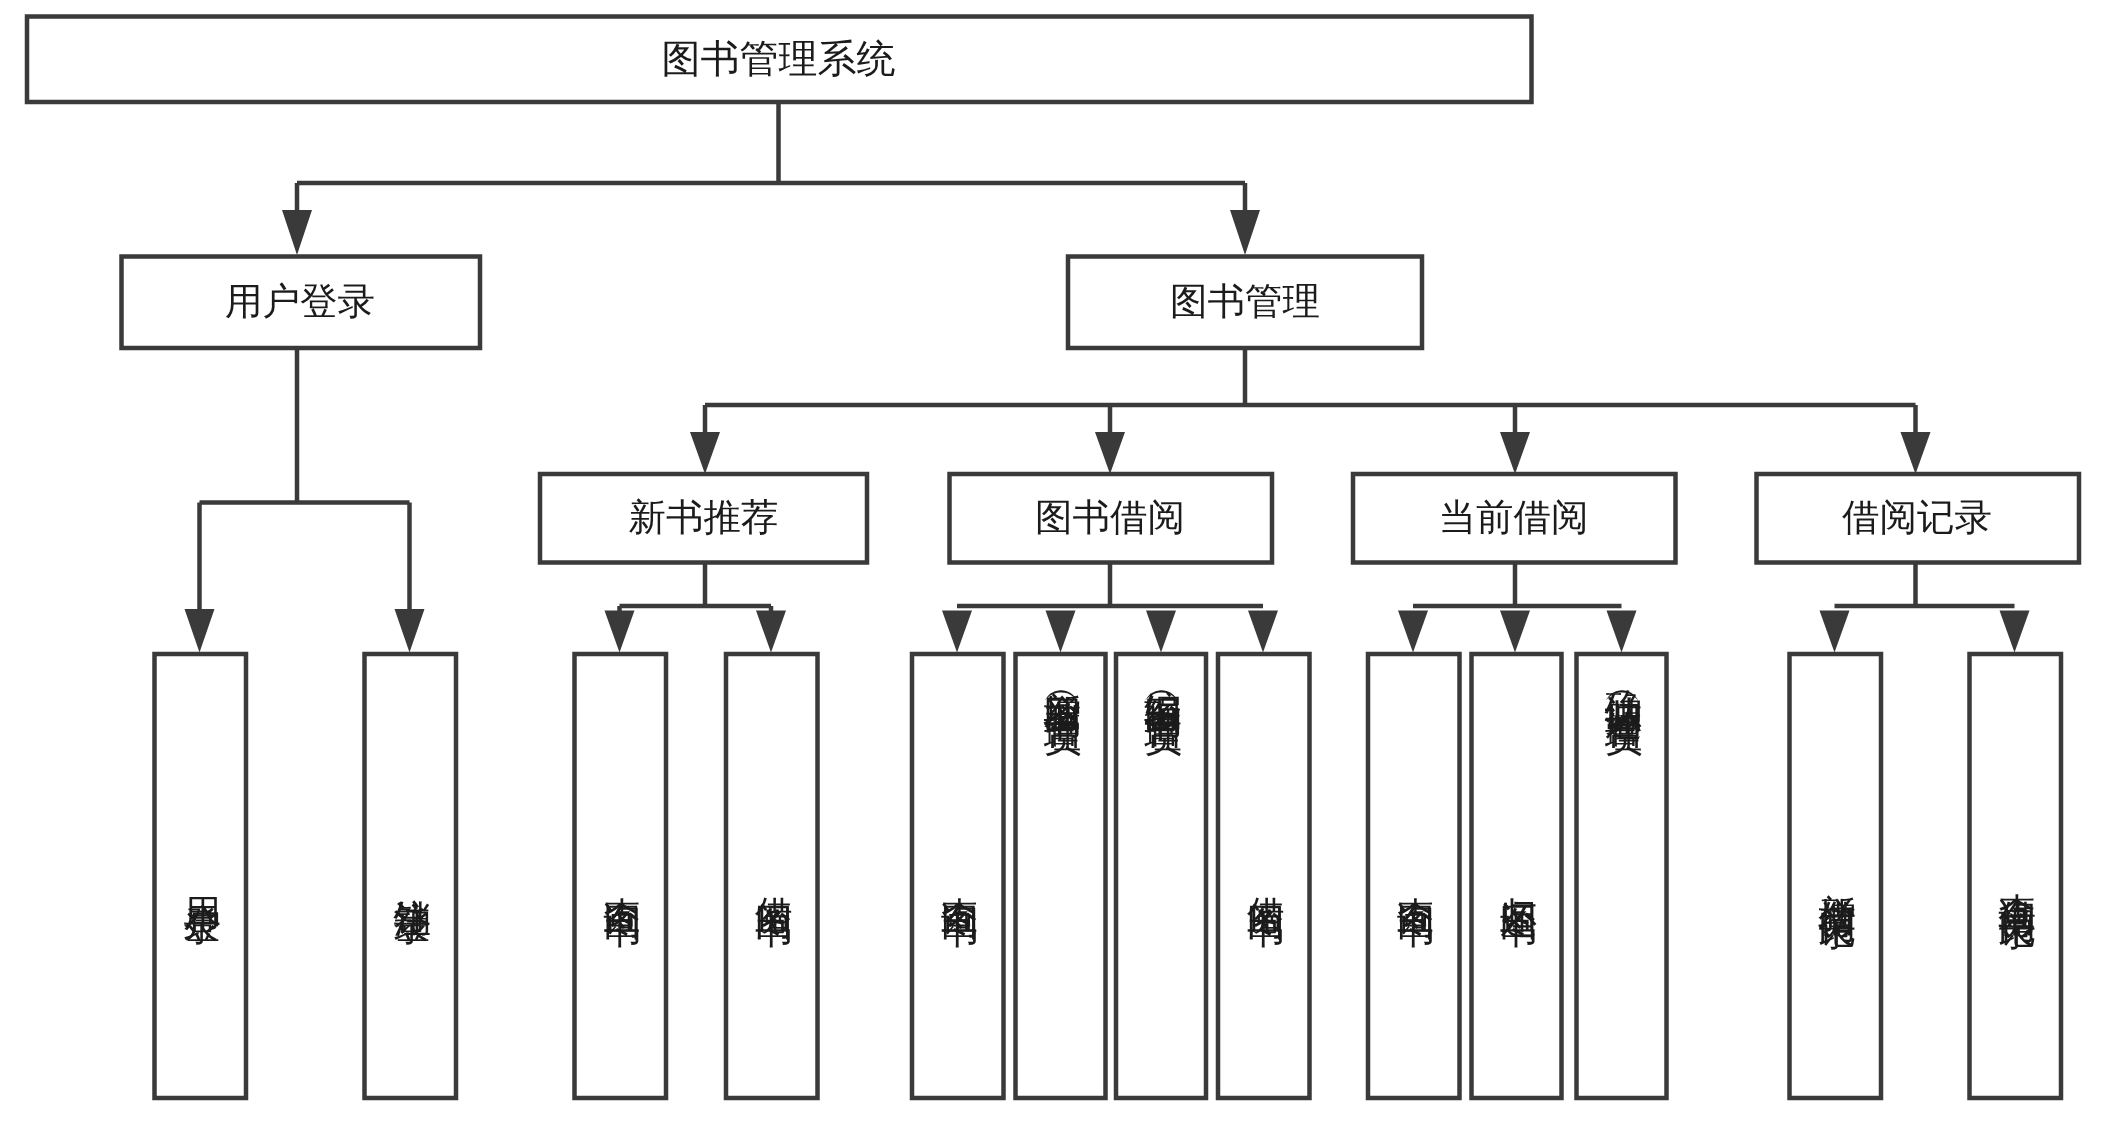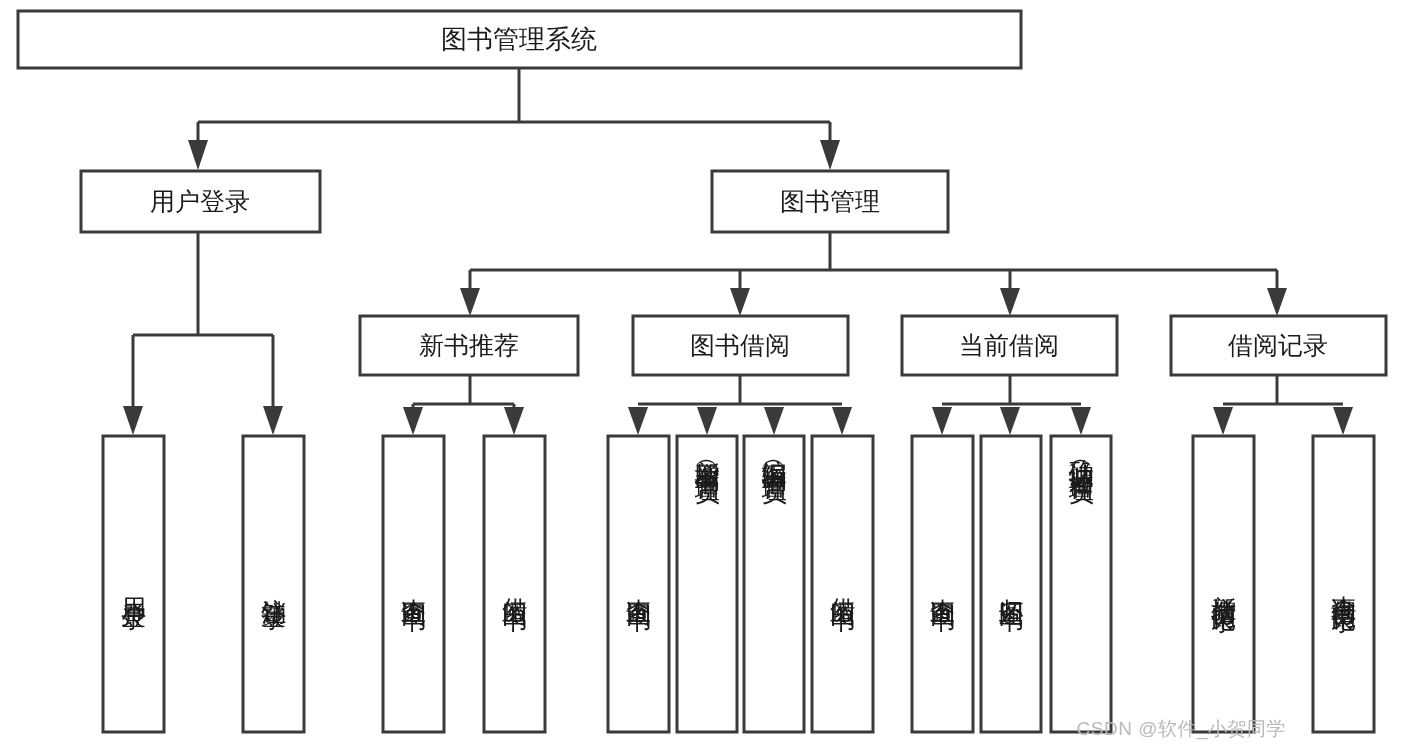--- a/index.html
+++ b/index.html
@@ -244,14 +244,13 @@
     <span class="leaf-label">确认归还（管理员）</span>
   </div>
 
   <div class="leaf-label-wrap" style="left:1193px; top:436px; width:61px; height:296px;">
     <span class="leaf-label">新增借阅记录</span>
   </div>
   <div class="leaf-label-wrap" style="left:1313px; top:436px; width:61px; height:296px;">
     <span class="leaf-label">查询借阅记录</span>
   </div>
 
-  <div class="watermark">CSDN @软件_小贺同学</div>
 </div>
 
 </body></html>

